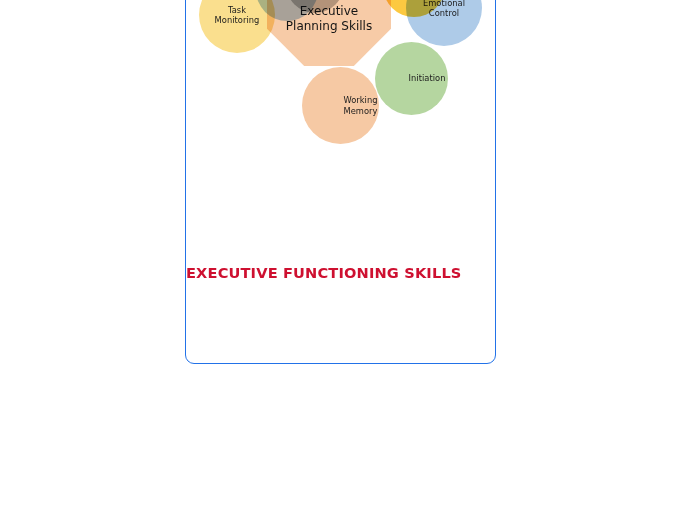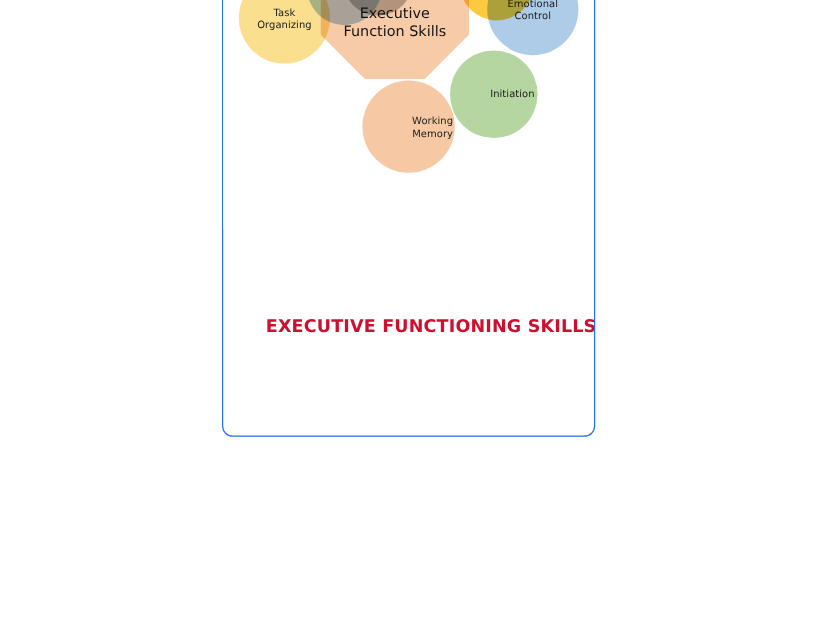--- a/index.html
+++ b/index.html
@@ -93,21 +93,21 @@
     text-align: center;
     white-space: pre-line;
   }
 
   
   .card-title {
     position: absolute;
     left: 0;
     width: 311px;
     top: 383px;
-    text-align: right;
+    text-align: left;
     font-family: "DejaVu Sans", sans-serif;
     font-weight: bold;
     font-size: 14.6px;
     letter-spacing: 0.15px;
     color: #ce1030;
   }
 </style>
 </head>
 <body>
 
@@ -123,21 +123,21 @@
         </div>
         <div class="bubble" style="left:100px; top:74px; width:58px; height:58px; background:#b9b9b9;">
           <span class="lbl"></span>
         </div>
         <div class="bubble" style="left:197px; top:74px; width:62px; height:62px; background:#fcc941;">
           <span class="lbl"></span>
         </div>
 
         <div class="bubble" style="left:13px; top:96px; width:76px; height:76px; background:#fadf8e;">
           <span class="lbl" style="white-space:pre-line;">Task
-Organizing</span>
+Monitoring</span>
         </div>
 
         <div class="bubble" style="left:220px; top:89px; width:76px; height:76px; background:#aecbe8;">
           <span class="lbl" style="white-space:pre-line;">Emotional
 Control</span>
         </div>
 
         <div class="bubble" style="left:189px; top:161px; width:73px; height:73px; background:#b5d6a0;">
           <span class="lbl" style="white-space:pre-line;padding-left:31px;">Initiation</span>
         </div>
@@ -163,21 +163,21 @@
               <g fill="none" stroke="#f7cba7" stroke-width="1.6" stroke-linecap="round">
                 <path d="M15 13.5c-1.5 1-2.2 2.7-1.9 4.3.2 1 .8 1.8 1.6 2.3-.5.9-.5 2 .1 2.9.6.9 1.7 1.4 2.8 1.2.2 1 .9 1.9 1.9 2.2 1.2.4 2.5-.1 3.2-1.1"></path>
                 <path d="M23 10.8c-1.2-.9-2.9-1-4.2-.3-.9.5-1.5 1.3-1.7 2.2"></path>
                 <path d="M24.5 11.5c1.2-1 3-1.1 4.3-.3 1 .6 1.6 1.6 1.7 2.7 1.3.1 2.4.9 2.9 2.1.4 1 .3 2.1-.3 3 .9.7 1.4 1.8 1.2 2.9-.2 1.2-1.1 2.2-2.3 2.5.1 1.1-.4 2.2-1.4 2.8-1.1.7-2.5.5-3.5-.3"></path>
                 <path d="M24 9.8v17.4"></path>
                 <path d="M19.6 18.4c1.2.4 2.6.2 3.6-.7"></path>
                 <path d="M28.8 17.9c-1.1.6-2.6.5-3.6-.3"></path>
               </g>
             </svg>
             <div class="core-label">Executive
-Function Skills</div>
+Planning Skills</div>
           </div>
         </div>
 
       </div>
     </div>
 
     <div class="card-title">EXECUTIVE FUNCTIONING SKILLS</div>
 
   </div>
 </div>

